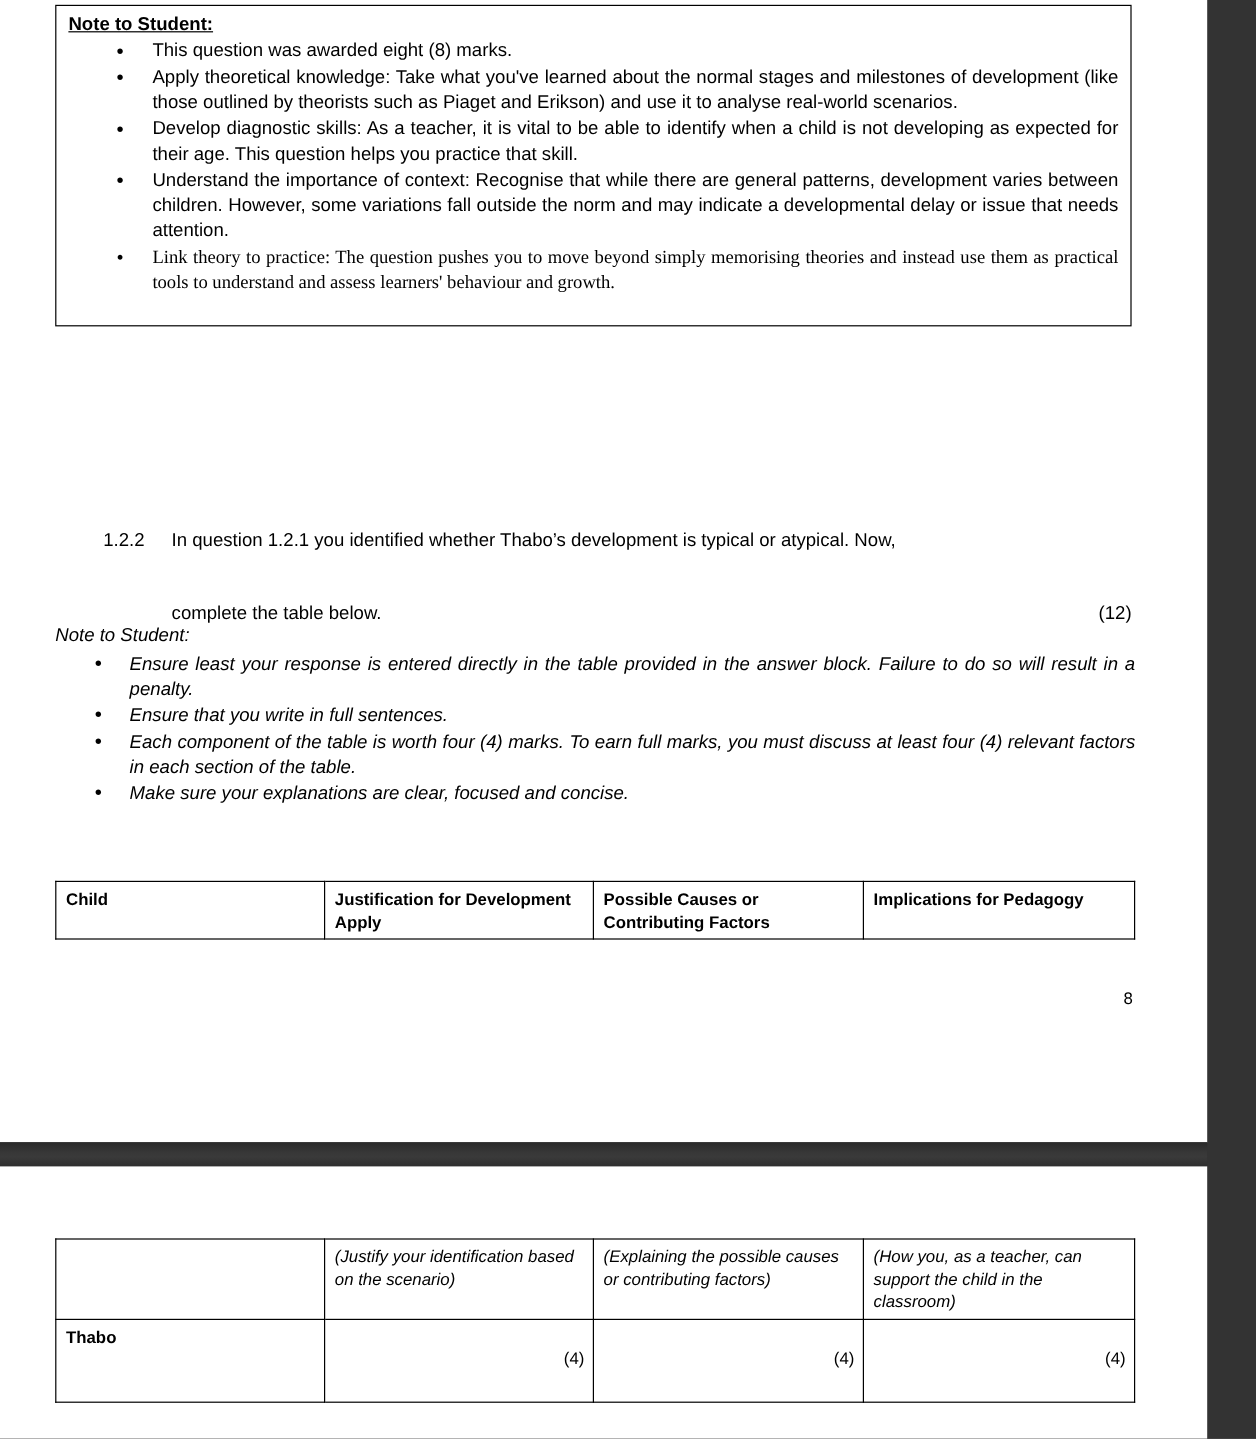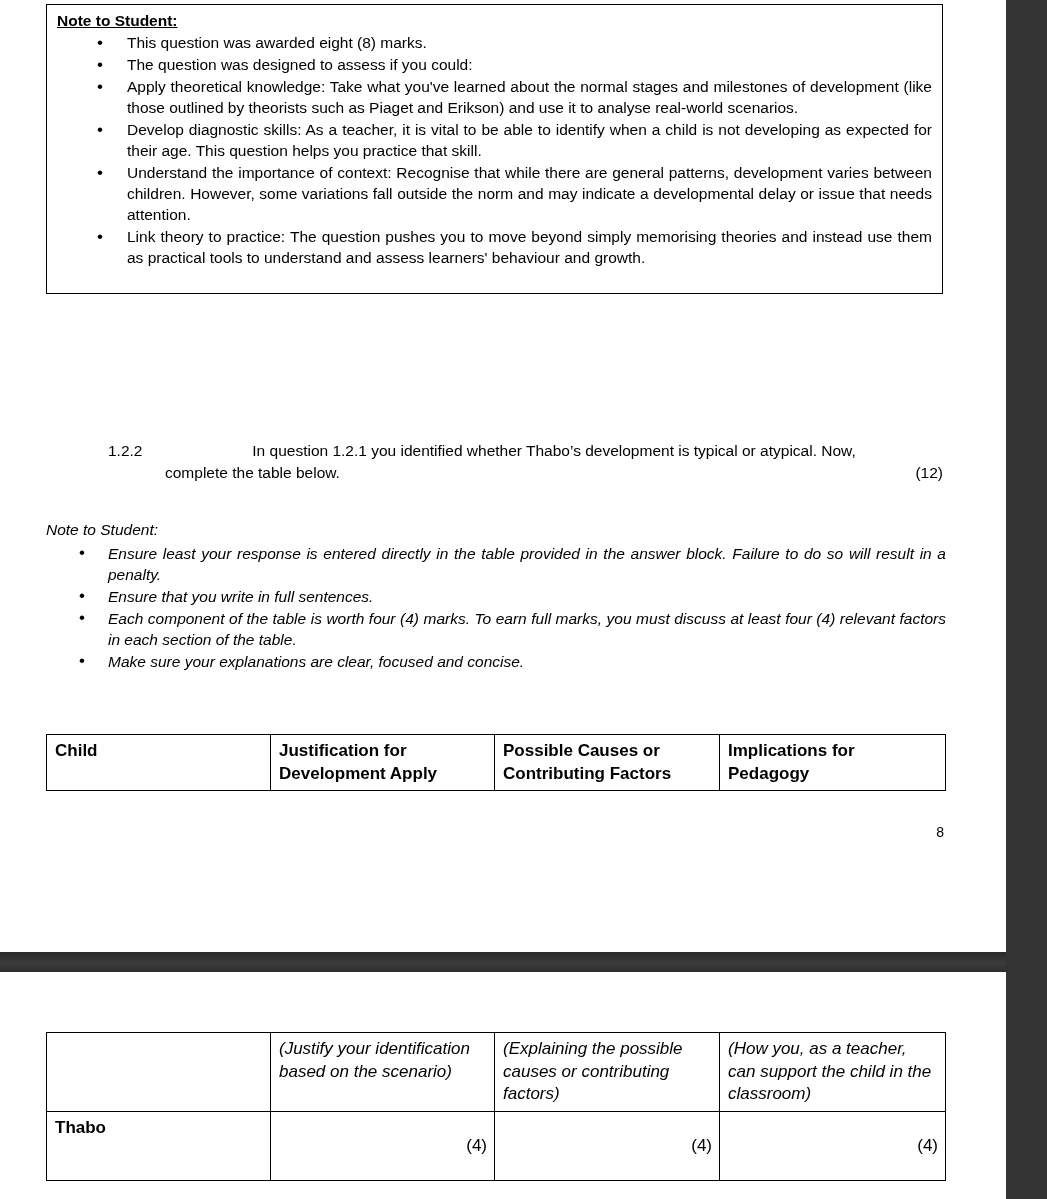--- a/index.html
+++ b/index.html
@@ -89,51 +89,52 @@
   ul.blist > li::before {
     content: "\2022";
     position: absolute;
     left: 40px;
     top: -1px;
     font-size: 17px;
     line-height: 1.3;
   }
   ul.blist > li:last-child {
     margin-bottom: 16px;
+    font-family: Liberation Serif, serif;
   }
 
   
   .question {
     position: absolute;
     left: 46px;
     top: 440px;
     width: 897px;
   }
   .q-row {
     display: flex;
     align-items: flex-start;
   }
   .q-num {
     width: 57px;
     flex: 0 0 57px;
-    margin-left: 62px;
+    margin-left: 40px;
     line-height: 1.4;
   }
   .q-text {
     flex: 1 1 auto;
     line-height: 1.4;
   }
   .q-line1 {
     display: block;
-    text-align: center;
   }
   .q-line2 {
     display: flex;
     justify-content: space-between;
     align-items: baseline;
+    margin-top: 39px;
   }
 
   
   .note-italic {
     position: absolute;
     left: 46px;
     top: 520px;
     width: 900px;
     font-style: italic;
   }
@@ -162,21 +163,21 @@
     font-style: normal;
     font-size: 17px;
     line-height: 1.3;
   }
 
   
   table.doc-table {
     position: absolute;
     border-collapse: collapse;
     table-layout: fixed;
-    font-size: 17px;
+    font-size: 14px;
   }
   table.doc-table td {
     border: 1.5px solid #000;
     vertical-align: top;
     padding: 5px 7px 5px 8px;
     line-height: 1.33;
   }
   .tbl-head {
     left: 46px;
     top: 734px;
@@ -218,21 +219,20 @@
 <body>
 
 <div class="viewer">
 
   <div class="page page-8">
 
     <div class="note-box">
       <div class="note-box-title">Note to Student:</div>
       <ul class="blist">
         <li>This question was awarded eight (8) marks.</li>
-        <li>The question was designed to assess if you could:</li>
         <li>Apply theoretical knowledge: Take what you've learned about the normal stages and milestones of development (like those outlined by theorists such as Piaget and Erikson) and use it to analyse real-world scenarios.</li>
         <li>Develop diagnostic skills: As a teacher, it is vital to be able to identify when a child is not developing as expected for their age. This question helps you practice that skill.</li>
         <li>Understand the importance of context: Recognise that while there are general patterns, development varies between children. However, some variations fall outside the norm and may indicate a developmental delay or issue that needs attention.</li>
         <li>Link theory to practice: The question pushes you to move beyond simply memorising theories and instead use them as practical tools to understand and assess learners' behaviour and growth.</li>
       </ul>
     </div>
 
     <div class="question">
       <div class="q-row">
         <div class="q-num">1.2.2</div>

